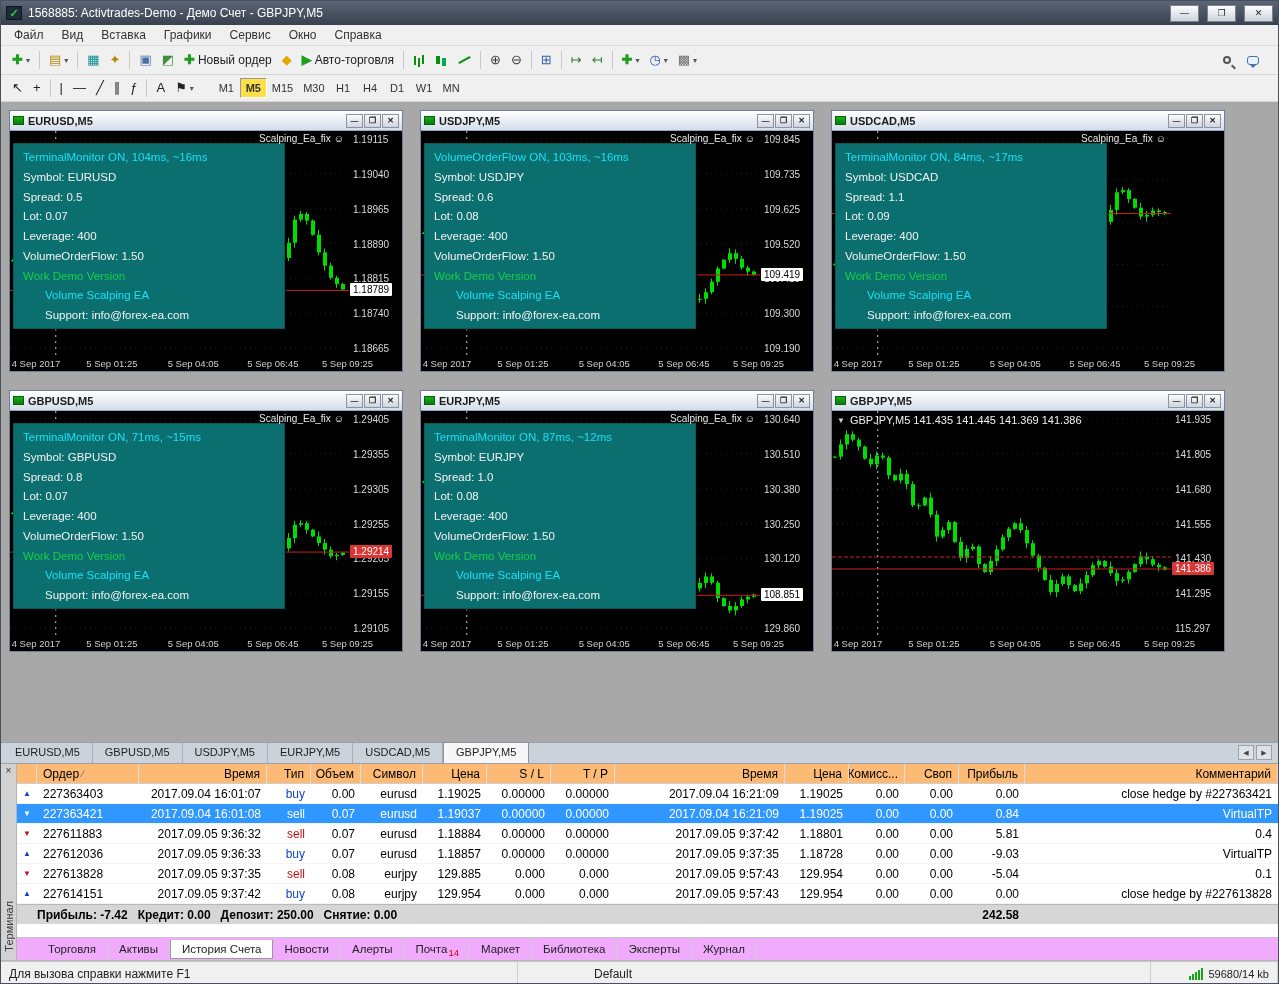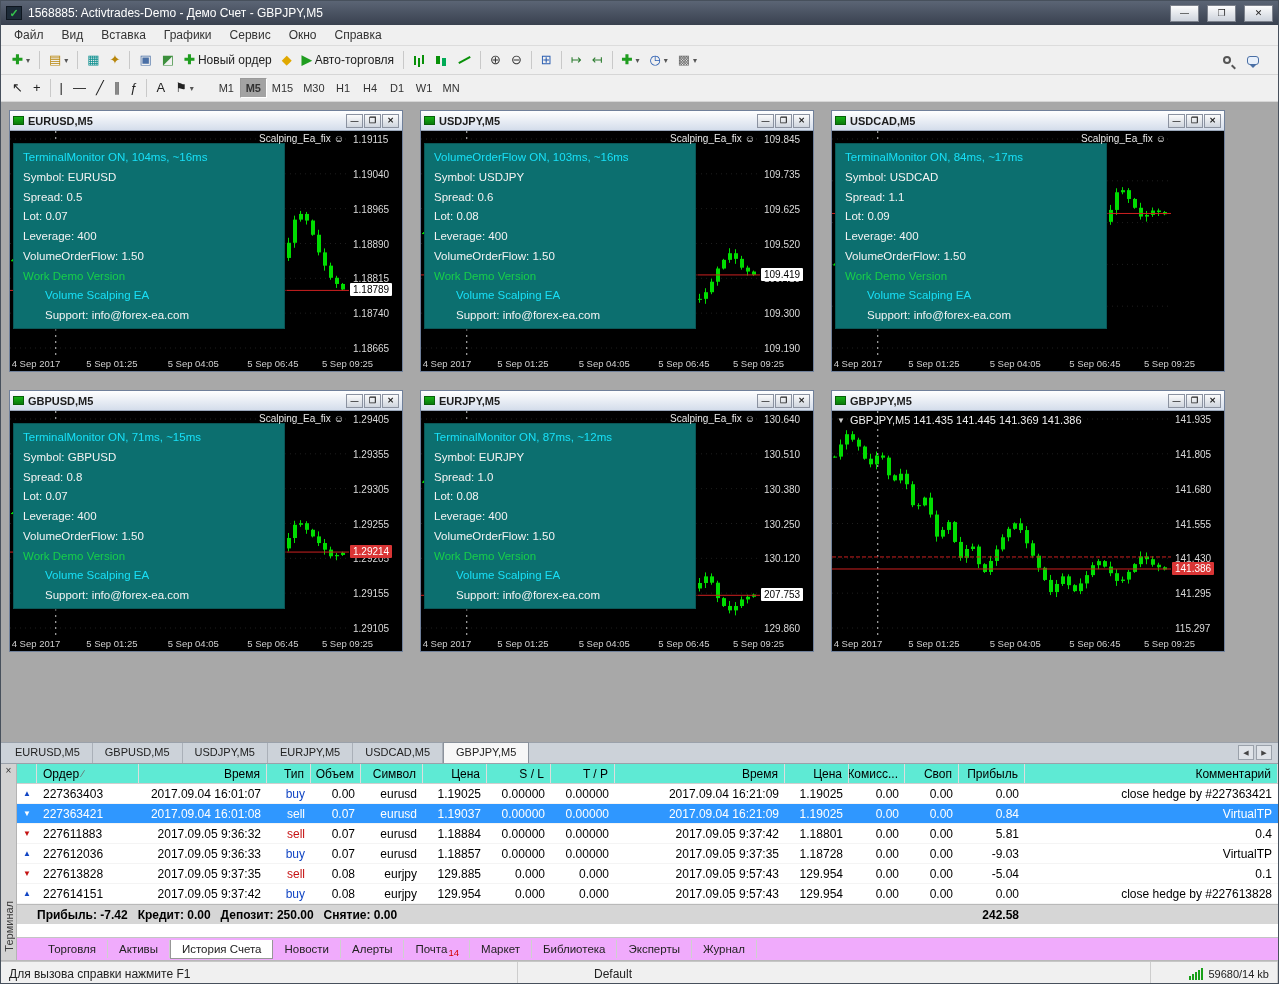--- a/index.html
+++ b/index.html
@@ -31,21 +31,21 @@
   .ic-bars{width:2px;height:9px;background:#089008;box-shadow:4px 2px 0 #089008,8px -1px 0 #089008;margin:0 9px 0 1px;display:inline-block;}
   .ic-candles{width:4px;height:8px;border:1px solid #089008;box-shadow:6px 2px 0 #0a5,6px 2px 0 #089008 inset;margin:0 8px 0 1px;display:inline-block;}
   .ic-line{width:13px;height:2px;background:#089008;transform:rotate(-28deg);display:inline-block;}
   .ic-mag{width:8px;height:8px;border:2px solid #555;border-radius:50%;position:relative;display:inline-block;}
   .ic-mag::after{content:"";position:absolute;width:5px;height:2px;background:#555;transform:rotate(45deg);left:6px;top:8px;}
   .ic-chat{width:12px;height:9px;border:1px solid #4a6fa5;border-radius:3px;position:relative;display:inline-block;background:#e8f0fb;}
   .ic-chat::after{content:"";position:absolute;border:3px solid transparent;border-top-color:#4a6fa5;left:2px;top:8px;}
   .tb-right{margin-left:auto;display:flex;align-items:center;gap:6px;padding-right:8px;}
   .tf-group{display:flex;margin-left:14px;}
   .tf-btn{min-width:27px;text-align:center;font-size:11px;padding:3px 4px;border:1px solid transparent;color:#333;}
-  .tf-btn.active{background:#a3a3a3;border:1px solid #9a9a9a;border-right-color:#fff;border-bottom-color:#fff;font-weight:bold;}
+  .tf-btn.active{background:#fde047;border:1px solid #9a9a9a;border-right-color:#fff;border-bottom-color:#fff;font-weight:bold;}
   
   .mdi{height:640px;background:#a8a8a8;padding:8px 0 0 8px;display:flex;flex-direction:column;gap:18px;}
   .mdi-row{display:flex;gap:17px;}
   .chartwin{width:394px;height:262px;border:1px solid #70809a;background:#000;display:flex;flex-direction:column;}
   .cw-title{height:20px;background:linear-gradient(#ffffff,#d4ddeb);display:flex;align-items:center;
     padding:0 3px;font-size:11px;font-weight:bold;color:#1c1c1c;gap:4px;border-bottom:1px solid #9aa7ba;}
   .cw-ico{width:11px;height:9px;background:linear-gradient(#15b015,#0a7a0a);border:1px solid #085f08;}
   .cw-btns{margin-left:auto;display:flex;gap:1px;}
   .cwbtn{width:17px;height:14px;background:linear-gradient(#fbfbfb,#cfd5de);border:1px solid #8b92a0;
     font-size:8px;line-height:12px;text-align:center;color:#222;}
@@ -74,21 +74,21 @@
   .ctab.active{background:#f7f7f7;border:1px solid #8b929c;border-bottom:none;font-weight:normal;height:21px;}
   .ctab-scroll{margin-left:auto;display:flex;gap:2px;padding:0 4px 3px 0;}
   .ctab-arrow{width:16px;height:15px;background:#dfe3e8;border:1px solid #9aa1aa;font-size:7px;line-height:13px;text-align:center;color:#444;}
   
   .terminal{height:197px;background:#fff;position:relative;border-bottom:1px solid #b8b8b8;}
   .term-strip{position:absolute;left:0;top:0;bottom:0;width:16px;background:#d2d2d2;border-right:1px solid #b4b4b4;
     display:flex;flex-direction:column;align-items:center;}
   .term-close{font-size:10px;color:#333;padding-top:1px;}
   .term-vlabel{writing-mode:vertical-rl;transform:rotate(180deg);font-size:11px;color:#3a3a3a;margin-top:auto;margin-bottom:8px;}
   .term-main{margin-left:16px;height:100%;display:flex;flex-direction:column;}
-  .thead{height:20px;display:flex;background:#5eead4;border-bottom:1px solid #cfcfcf;align-items:center;}
+  .thead{height:20px;display:flex;background:#fdba74;border-bottom:1px solid #cfcfcf;align-items:center;}
   .hcell{font-size:12px;color:#000;padding:0 6px;border-right:1px solid #ddd;height:100%;display:flex;align-items:center;overflow:hidden;white-space:nowrap;}
   .hcell.right{justify-content:flex-end;}
   .sorticon{font-size:10px;color:#666;margin-left:3px;}
   .trow{height:20px;display:flex;align-items:center;border-bottom:1px solid #f4f4f4;}
   .trow.sel{background:#2f97ff;color:#fff;}
   .tcell{font-size:12px;padding:0 6px;overflow:hidden;white-space:nowrap;}
   .tcell.right{text-align:right;}
   .icocell{width:20px;text-align:center;font-size:8px;}
   .t-buy{color:#1145c4;} .t-sell{color:#c41111;}
   .trow.sel .t-buy,.trow.sel .t-sell{color:#fff;}
@@ -1061,21 +1061,21 @@
               <line x1="0" y1="184.31025641025911" x2="339" y2="184.31025641025911" stroke="#cc2020" stroke-width="1"></line>
             </svg></div>
           <div class="scale">
             <span class="tick" style="top: 3px;">130.640</span>
             <span class="tick" style="top: 37.8333px;">130.510</span>
             <span class="tick" style="top: 72.6667px;">130.380</span>
             <span class="tick" style="top: 107.5px;">130.250</span>
             <span class="tick" style="top: 142.333px;">130.120</span>
             <span class="tick" style="top: 177.167px;">129.990</span>
             <span class="tick" style="top: 212px;">129.860</span>
-            <span class="pricebox pb-white" style="top: 177.31px;">207.753</span>
+            <span class="pricebox pb-white" style="top: 177.31px;">108.851</span>
           </div>
           <div class="timeaxis">
             <span class="tlabel" style="left: 1.695px;">4 Sep 2017</span>
             <span class="tlabel" style="left: 76.275px;">5 Sep 01:25</span>
             <span class="tlabel" style="left: 157.635px;">5 Sep 04:05</span>
             <span class="tlabel" style="left: 237.3px;">5 Sep 06:45</span>
             <span class="tlabel" style="left: 311.88px;">5 Sep 09:25</span>
           </div>
           <div class="ea">
             <div class="ea-line ea-cyan">TerminalMonitor ON, 87ms, ~12ms</div>

